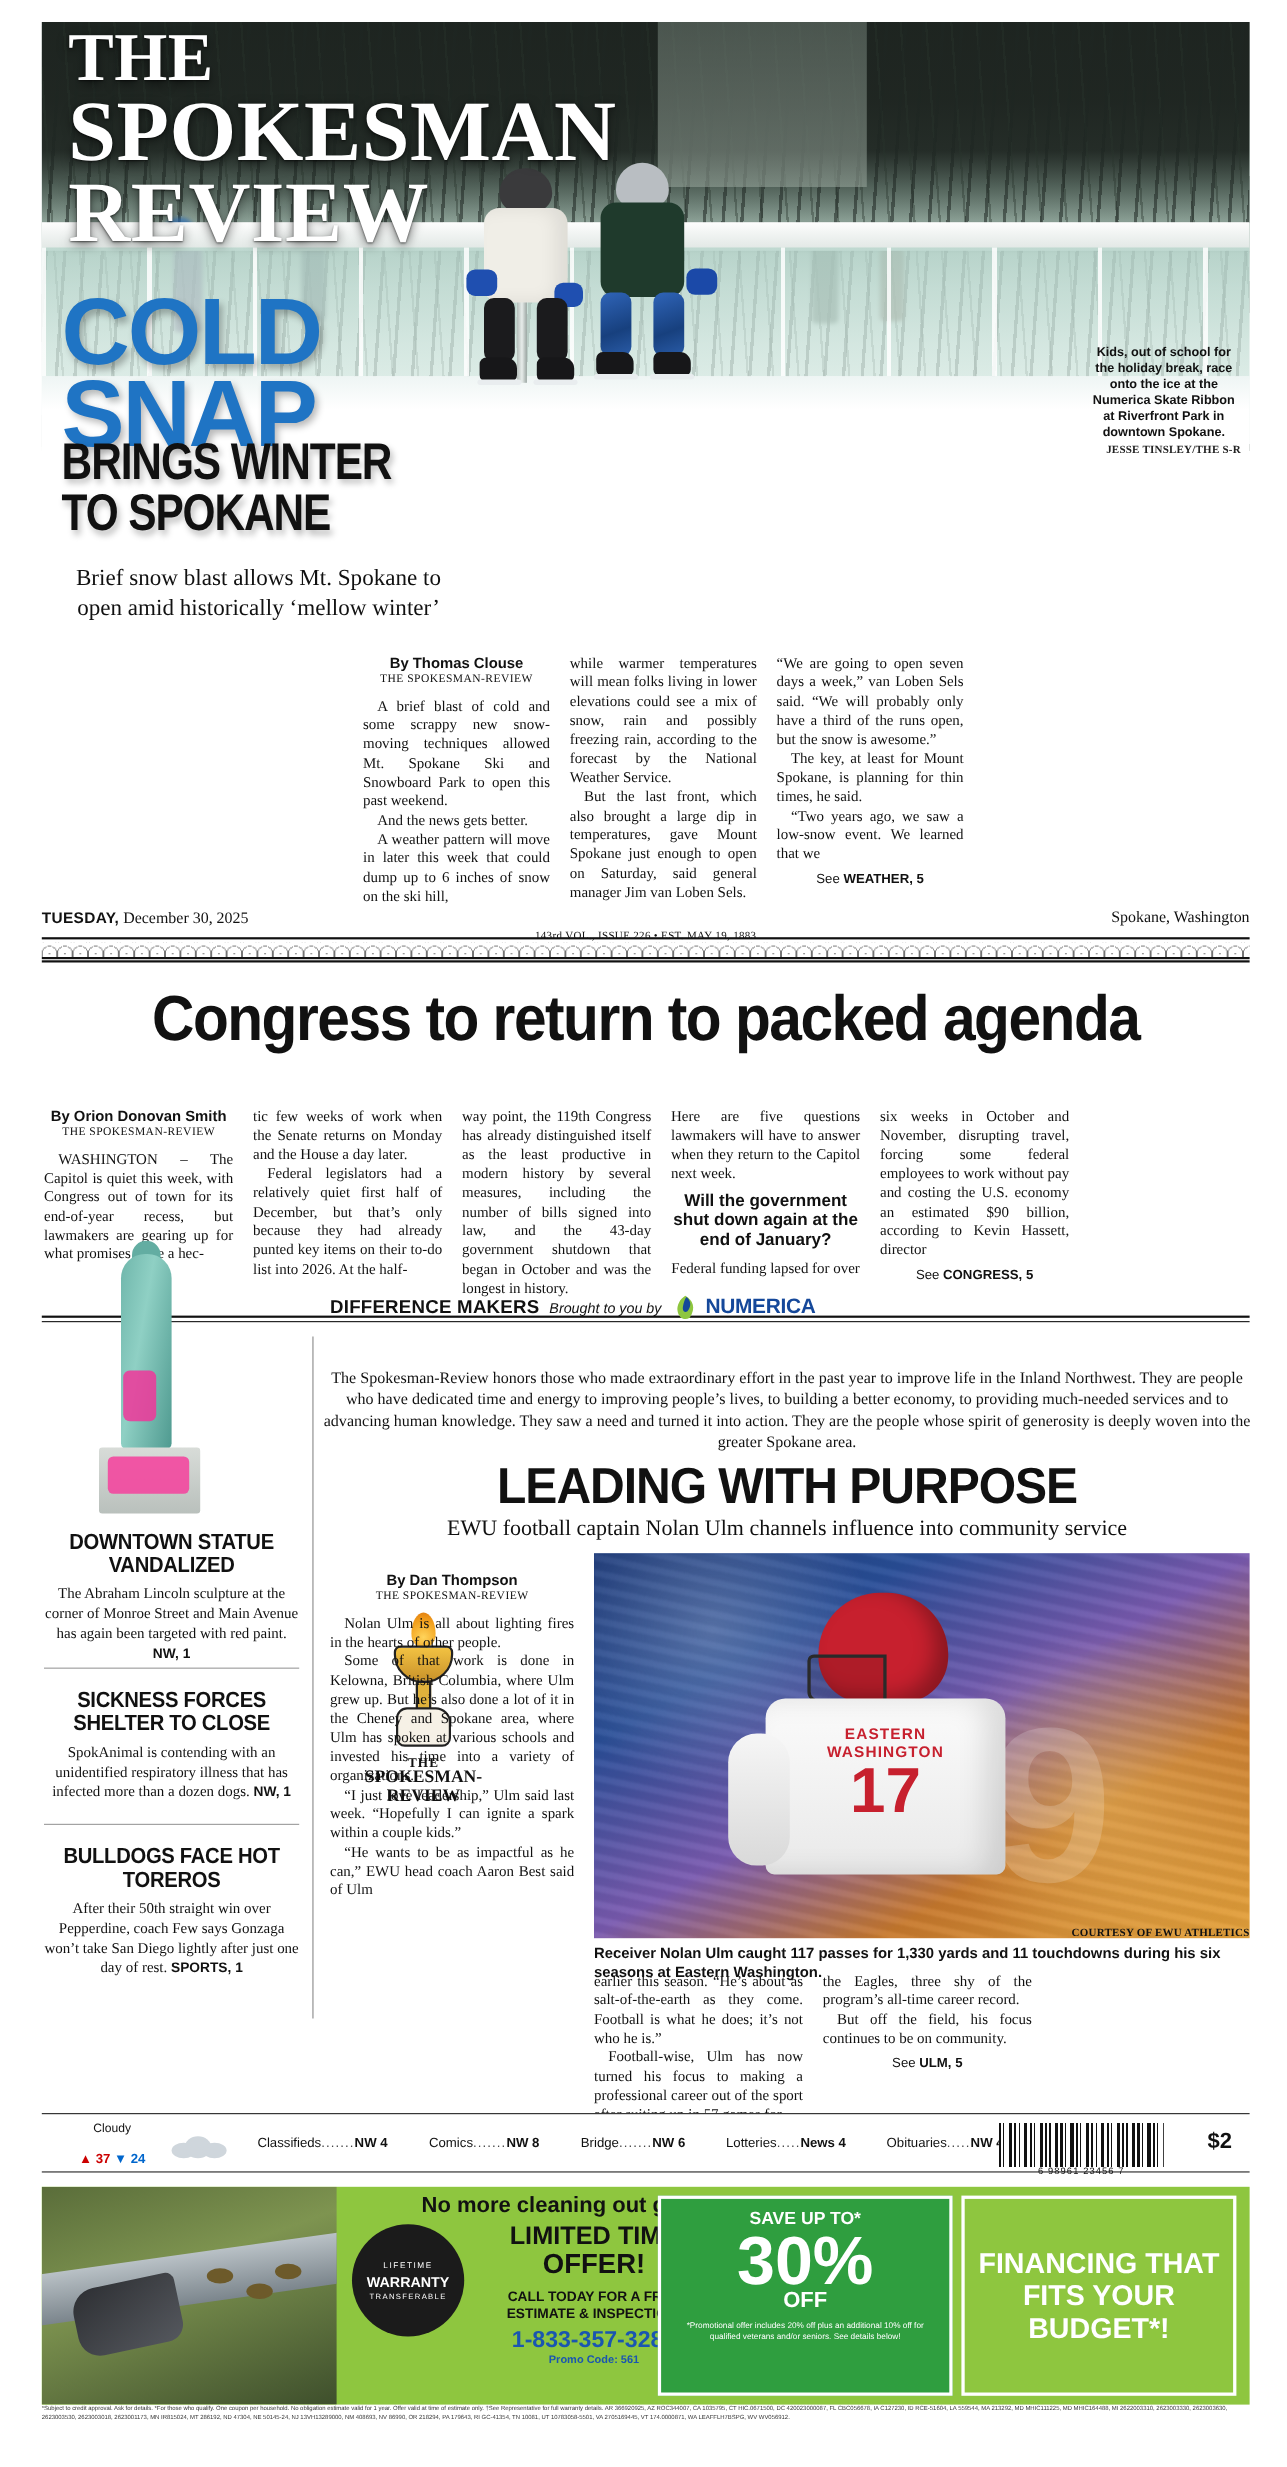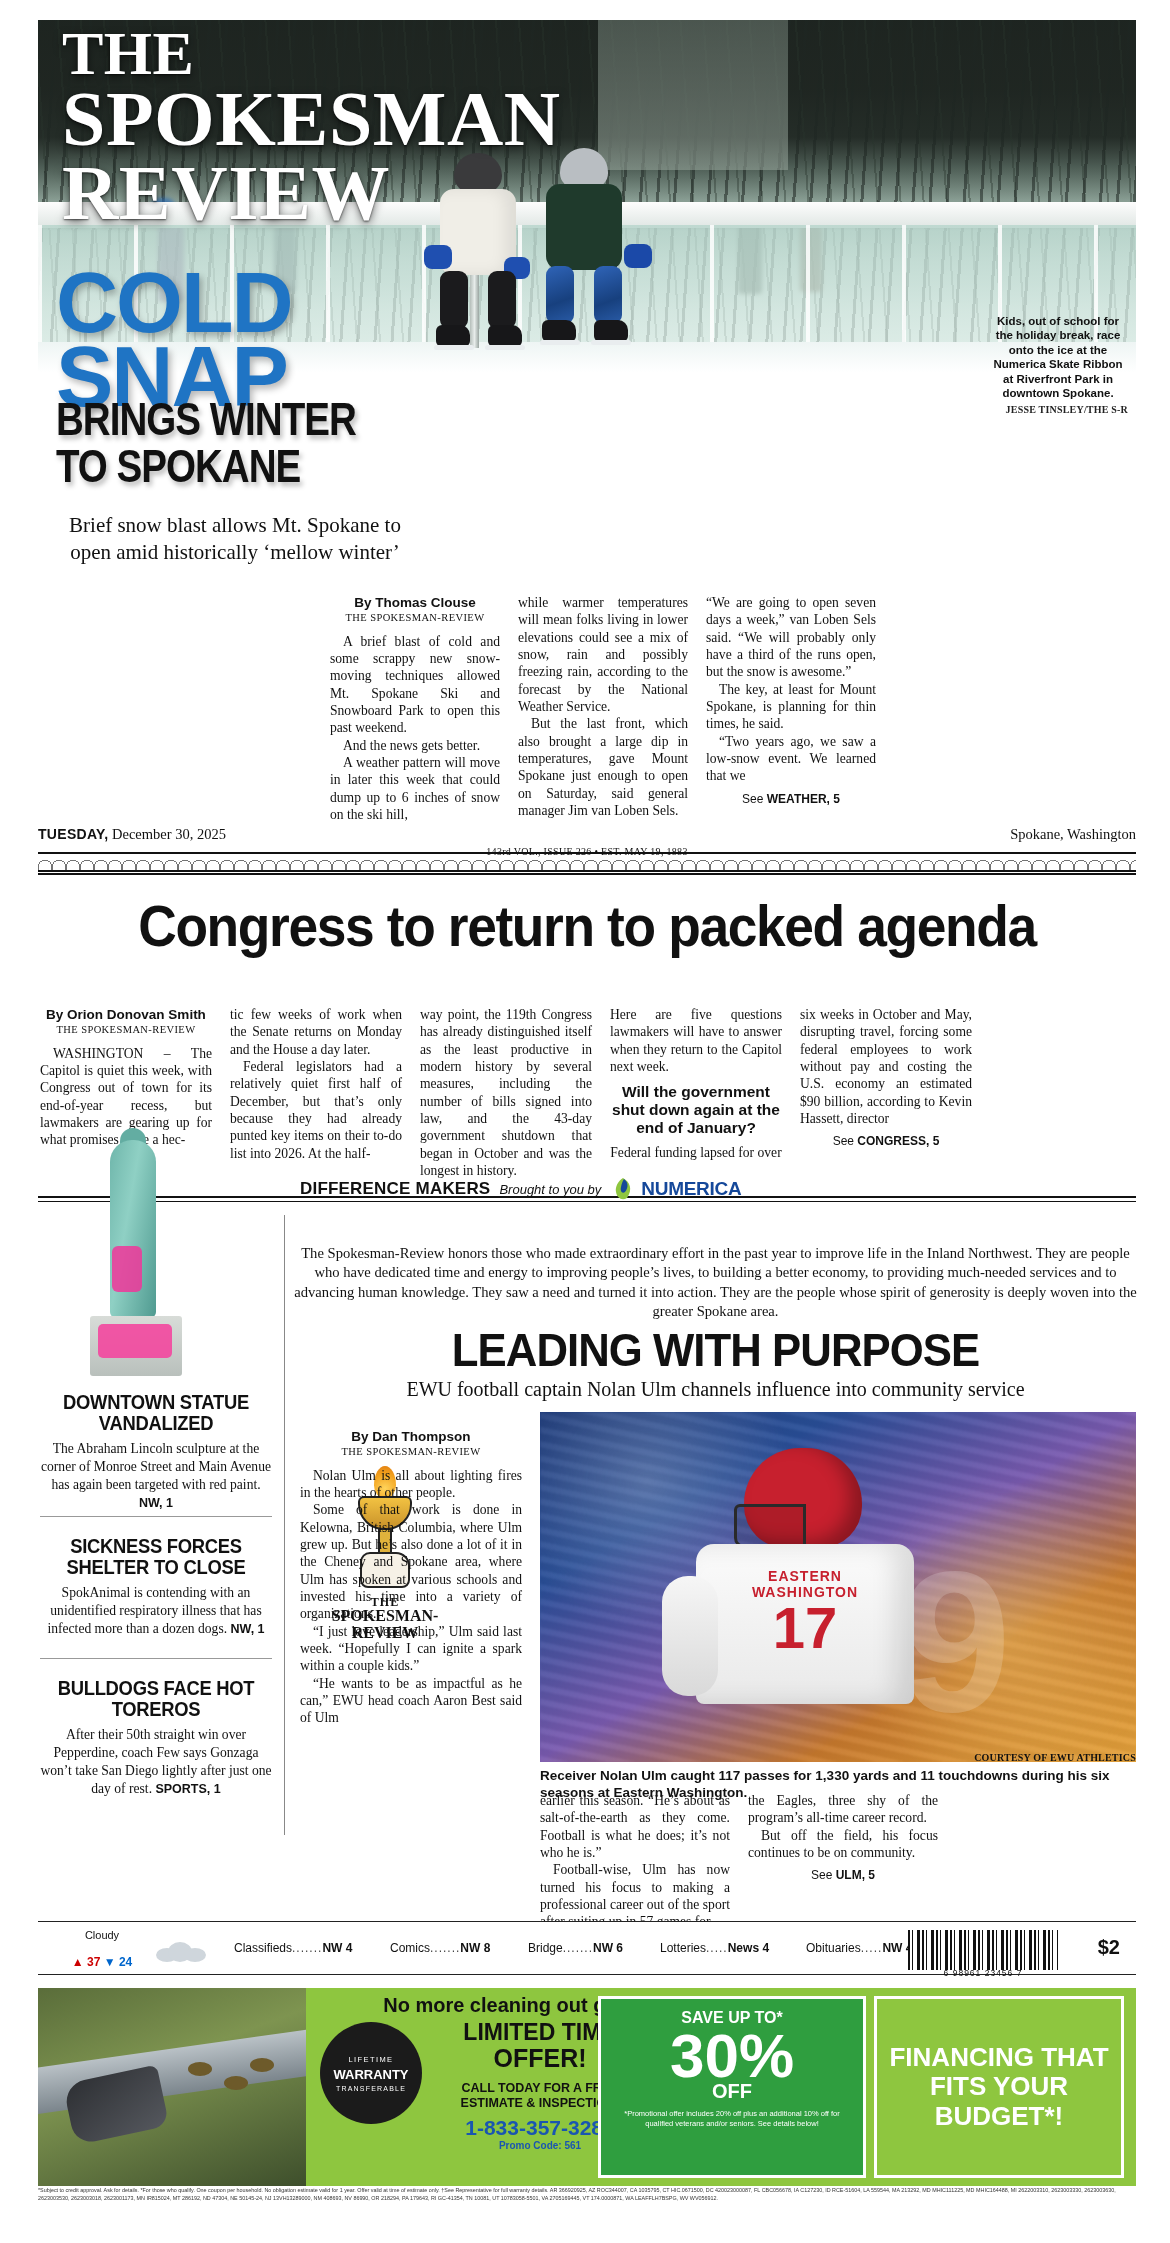--- a/index.html
+++ b/index.html
@@ -373,21 +373,21 @@
   </div>
   <div class="col" style="left:420px; top:1006px; width:172px;">
     <p class="noind">way point, the 119th Congress has already distinguished itself as the least productive in modern history by several measures, including the number of bills signed into law, and the 43-day government shutdown that began in October and was the longest in history.</p>
   </div>
   <div class="col" style="left:610px; top:1006px; width:172px;">
     <p class="noind">Here are five questions lawmakers will have to answer when they return to the Capitol next week.</p>
     <p class="pull">Will the government shut down again at the end of January?</p>
     <p class="noind" style="text-align:center;">Federal funding lapsed for over</p>
   </div>
   <div class="col" style="left:800px; top:1006px; width:172px;">
-    <p class="noind">six weeks in October and May, disrupting travel, forcing some federal employees to work without pay and costing the U.S. economy an estimated $90 billion, according to Kevin Hassett, director</p>
+    <p class="noind">six weeks in October and November, disrupting travel, forcing some federal employees to work without pay and costing the U.S. economy an estimated $90 billion, according to Kevin Hassett, director</p>
     <p class="jump"><span>See </span><b>CONGRESS, 5</b></p>
   </div>
 
   <div class="dm-rule"></div>
   <div class="rail-div"></div>
 
   <div class="dm-head">
     <span class="t1">DIFFERENCE MAKERS</span>
     <span class="t2">Brought to you by</span>
     <span class="num-logo">

